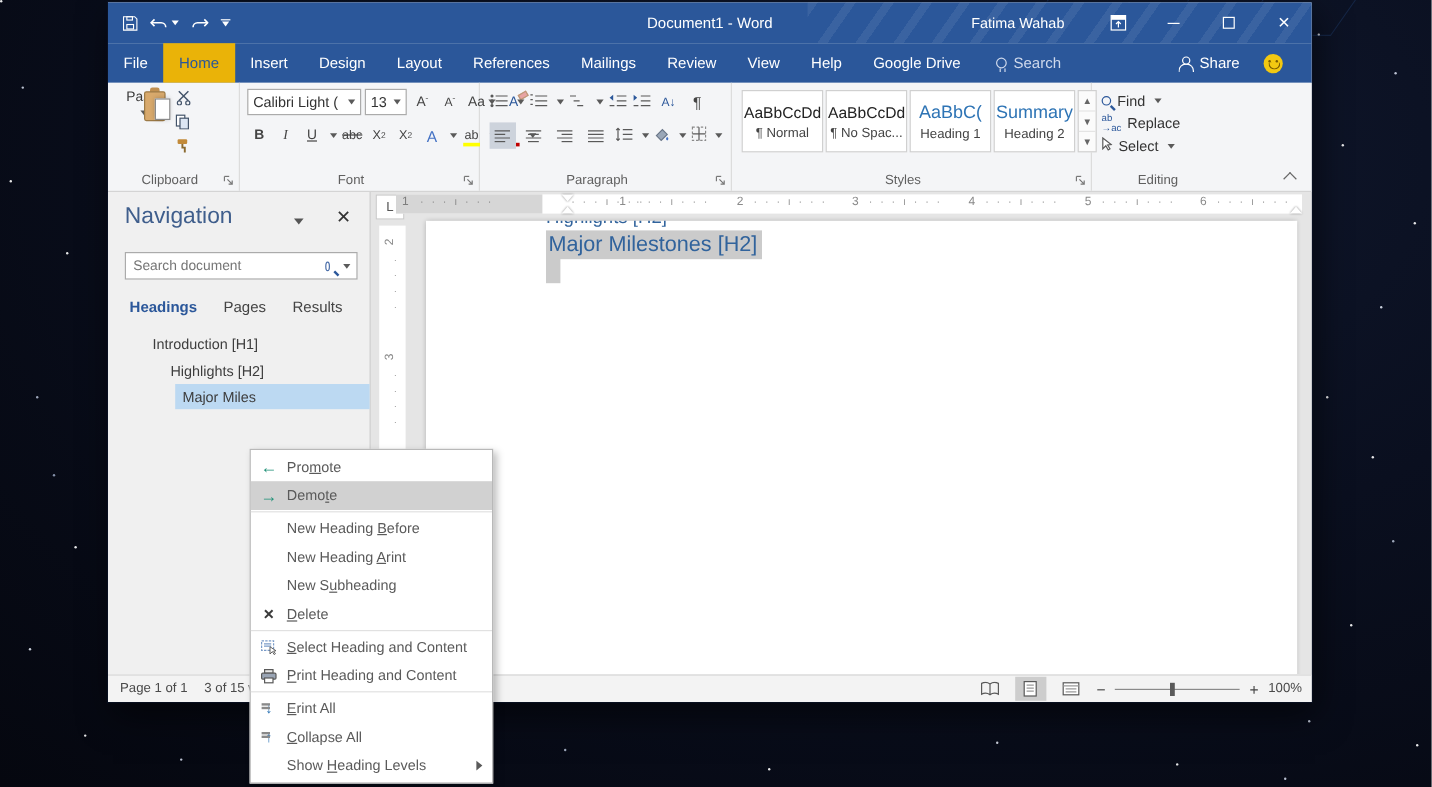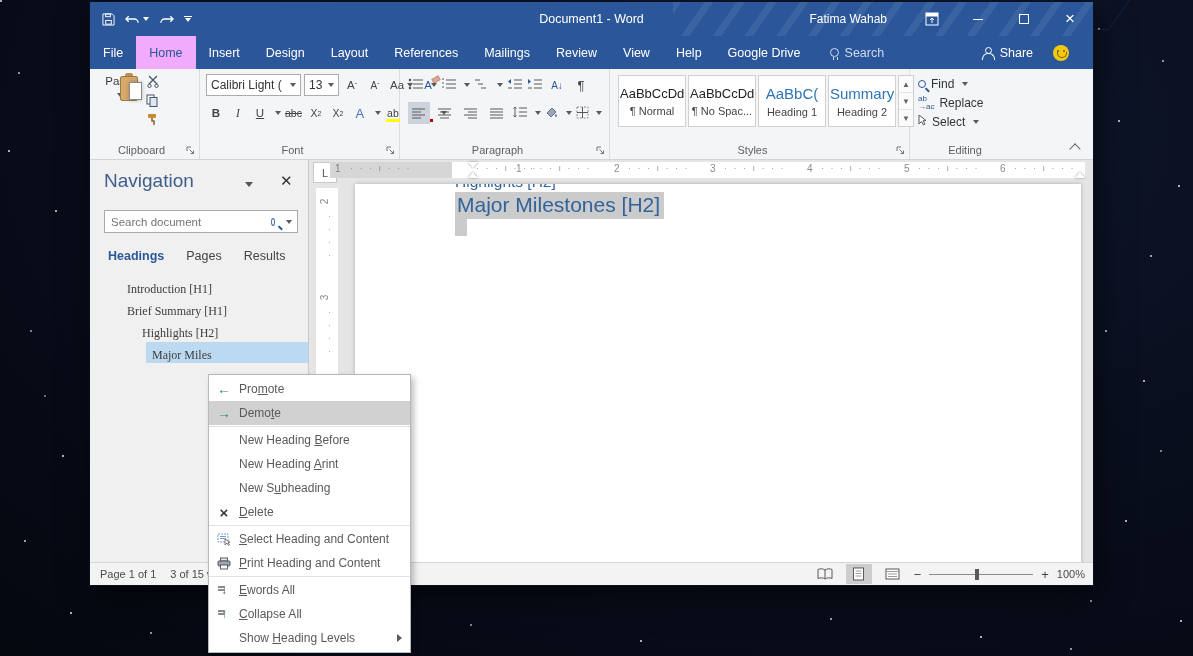--- a/index.html
+++ b/index.html
@@ -36,21 +36,21 @@
   .tb-title { position:absolute; left:0; right:0; text-align:center; font-size:12.5px; color:#fff; pointer-events:none; }
   .tb-right { margin-left:auto; display:flex; align-items:center; height:34px; position:relative; }
   .tb-user { font-size:12px; margin-right:22px; }
   .winbtn { width:46px; height:34px; display:flex; align-items:center; justify-content:center; font-size:14px; color:#fff; }
   .maxbox { width:10px; height:10px; border:1px solid #fff; display:block; }
   .minbar { width:10px; height:1px; background:#fff; display:block; }
 
   
   .tabrow { position:absolute; left:0; top:34px; right:0; height:33px; background:#2b579a; display:flex; align-items:stretch; color:#fff; font-size:12.5px; }
   .rtab { padding:0 13px; display:flex; align-items:center; }
-  .rtab.active { background:#f0abfc; color:#2b579a; }
+  .rtab.active { background:#eab308; color:#2b579a; }
   .tellme { display:flex; align-items:center; gap:6px; margin-left:16px; color:#cfd9ec; }
   .bulb { width:9px; height:9px; border:1px solid #cfd9ec; border-radius:50%; position:relative; display:inline-block;}
   .bulb::after { content:""; position:absolute; left:2px; bottom:-4px; width:3px; height:3px; border-left:1px solid #cfd9ec; border-right:1px solid #cfd9ec; }
   .tb-share { margin-left:auto; display:flex; align-items:center; gap:6px; padding-right:14px; }
   .person { width:12px; height:12px; position:relative; display:inline-block; }
   .person::before { content:""; position:absolute; left:3px; top:0; width:5px; height:5px; border:1px solid #fff; border-radius:50%; }
   .person::after { content:""; position:absolute; left:0; top:6px; width:11px; height:6px; border:1px solid #fff; border-bottom:none; border-radius:6px 6px 0 0; }
   .smiley { width:16px; height:16px; border-radius:50%; background:#f2c811; position:relative; margin:0 10px 0 14px; }
   .smiley::before { content:""; position:absolute; left:4px; top:5px; width:2px; height:2px; background:#7a5b00; border-radius:50%; box-shadow:6px 0 0 #7a5b00; }
   .smiley::after { content:""; position:absolute; left:4px; top:7px; width:8px; height:5px; border:1px solid #7a5b00; border-top:none; border-radius:0 0 8px 8px; }
@@ -104,41 +104,41 @@
   .navpane { position:absolute; left:0; top:158px; width:219px; bottom:23px; background:#f0f0f0; border-right:1px solid #c9c9c9; }
   .nav-title { position:absolute; left:14px; top:10px; font-size:19px; color:#3f5e8c; }
   .nav-caret { position:absolute; left:155px; top:22px; width:0; height:0; border-left:4px solid transparent; border-right:4px solid transparent; border-top:5px solid #555; }
   .nav-close { position:absolute; left:190px; top:12px; font-size:15px; color:#333; }
   .nav-search { position:absolute; left:14px; top:50px; width:194px; height:23px; background:#fff; border:1px solid #ababab; display:flex; align-items:center; }
   .nav-search input { flex:1; border:none; outline:none; font-size:11.5px; color:#444; padding:0 6px; font-family:"Liberation Sans",sans-serif; background:transparent; }
   .nav-search .mag { border-color:#4a6ea9; }
   .nav-tabs { position:absolute; left:18px; top:89px; display:flex; gap:22px; font-size:12.5px; color:#444; }
   .nav-tabs .ntab.active { color:#2b579a; font-weight:bold; }
   .nav-items { position:absolute; left:0; top:116px; right:0; font-size:12px; color:#3d3d3d; }
-  .nav-item { height:21px; display:flex; align-items:flex-end;font-family:Liberation Serif, serif; }
+  .nav-item { height:21px; display:flex; align-items:center; }
   .tri-exp { width:0; height:0; border-left:7px solid transparent; border-bottom:7px solid #3d3d3d; margin:0 5px 0 9px; }
   .nav-item.sel { background:#bcd9f2; }
 
   
   .docarea { position:absolute; left:219px; top:158px; right:0; bottom:23px; background:#e5e5e5; overflow:hidden; }
   .corner-btn { position:absolute; left:4px; top:2px; width:24px; height:21px; background:#fff; border:1px solid #c9c9c9; color:#555; font-size:11px; display:flex; align-items:center; justify-content:center; }
   .hruler { position:absolute; left:21px; top:2px; right:8px; height:16px; background:#fff; font-size:10px; color:#8a8a8a; }
   .hruler .marginseg { position:absolute; left:0; top:0; width:122px; height:16px; background:#d6d6d6; }
   .hr-num { position:absolute; top:1px; }
   .hr-tick { position:absolute; top:1px; color:#9a9a9a; letter-spacing:2px; font-size:9px; }
   .ind-top { position:absolute; left:138px; top:0; width:0; height:0; border-left:5px solid transparent; border-right:5px solid transparent; border-top:6px solid #fff; filter:drop-shadow(0 0 1px #888); }
   .ind-bot { position:absolute; left:138px; bottom:0; width:0; height:0; border-left:5px solid transparent; border-right:5px solid transparent; border-bottom:6px solid #fff; filter:drop-shadow(0 0 1px #888); }
   .ind-right { position:absolute; right:0; bottom:0; width:0; height:0; border-left:5px solid transparent; border-right:5px solid transparent; border-bottom:6px solid #fff; filter:drop-shadow(0 0 1px #888); }
   .vruler { position:absolute; left:7px; top:28px; width:22px; bottom:10px; background:#fff; font-size:10px; color:#8a8a8a; }
   .vr-num { position:absolute; left:6px; transform:rotate(270deg); }
   .vr-ticks { position:absolute; left:9px; writing-mode:vertical-rl; text-orientation:upright; color:#9a9a9a; font-size:8px; letter-spacing:4px; }
   .page { position:absolute; left:46px; top:24px; width:726px; height:500px; background:#fff; box-shadow:0 0 4px rgba(0,0,0,.25); }
   .clipped-head { position:absolute; left:100px; top:0; height:9px; overflow:hidden; }
   .clipped-head span { display:block; transform:translateY(-11px); font-size:15.5px; color:#31639c; }
-  .doc-heading { position:absolute; left:100px; top:8px; font-size:21px; color:#31639c; background:#cbcbcb; padding:1px 4px 2px 2px; }
+  .doc-heading { position:absolute; left:100px; top:8px; font-size:18px; color:#31639c; background:#cbcbcb; padding:1px 4px 2px 2px; }
   .sel-block { position:absolute; left:100px; top:29px; width:12px; height:23px; background:#cbcbcb; }
 
   
   .statusbar { position:absolute; left:0; bottom:0; right:0; height:23px; background:#f3f3f3; border-top:1px solid #d6d6d6; font-size:11px; color:#4a4a4a; }
   .sb-left { position:absolute; left:10px; top:0; height:22px; display:flex; align-items:center; gap:14px; }
   .sb-right { position:absolute; right:8px; top:0; height:22px; display:flex; align-items:center; gap:8px; }
   .viewbtn { width:26px; height:20px; display:flex; align-items:center; justify-content:center; }
   .viewbtn.active { background:#cdcdcd; }
   .zoomtrack { width:104px; height:1px; background:#8a8a8a; position:relative; }
   .zoomthumb { position:absolute; left:46px; top:-5px; width:4px; height:11px; background:#5a5a5a; }
@@ -499,23 +499,20 @@
     </div>
     <div class="nav-tabs">
       <span class="ntab active">Headings</span>
       <span class="ntab">Pages</span>
       <span class="ntab">Results</span>
     </div>
     <div class="nav-items">
       <div class="nav-item" style="padding-left:37px;margin-bottom:1px;">
           <span>Introduction [H1]</span>
         </div>
-      <div class="nav-item" style="padding-left:37px;margin-bottom:1px;">
-          <span>Brief Summary [H1]</span>
-        </div>
       <div class="nav-item" style="padding-left:52px;margin-bottom:1px;">
           <span>Highlights [H2]</span>
         </div>
       <div class="nav-item sel" style="padding-left:62px;margin-left:56px;padding-left:6px;">
           <span>Major Miles</span>
         </div>
     </div>
   </div>
 
   <div class="docarea">
@@ -641,21 +638,21 @@
           <rect x="3.5" y="1" width="7" height="3" fill="#e8e8e8" stroke="#595959"></rect>
           <rect x="1" y="4" width="12" height="5" rx="1" fill="#9aa5b5" stroke="#595959"></rect>
           <rect x="3.5" y="8" width="7" height="4" fill="#fff" stroke="#595959"></rect>
         </svg>
       </span>
     <span><span></span><u>P</u><span>rint Heading and Content</span></span>
   </div>
   <div class="msep"></div>
   <div class="mi">
     <span class="ic expico">↓<i></i></span>
-    <span><span></span><u>E</u><span>words All</span></span>
+    <span><span></span><u>E</u><span>rint All</span></span>
   </div>
   <div class="mi">
     <span class="ic expico">↑<i></i></span>
     <span><span></span><u>C</u><span>ollapse All</span></span>
   </div>
   <div class="mi">
     <span class="ic"></span>
     <span><span>Show </span><u>H</u><span>eading Levels</span></span>
     <span class="subarrow"></span>
   </div>

